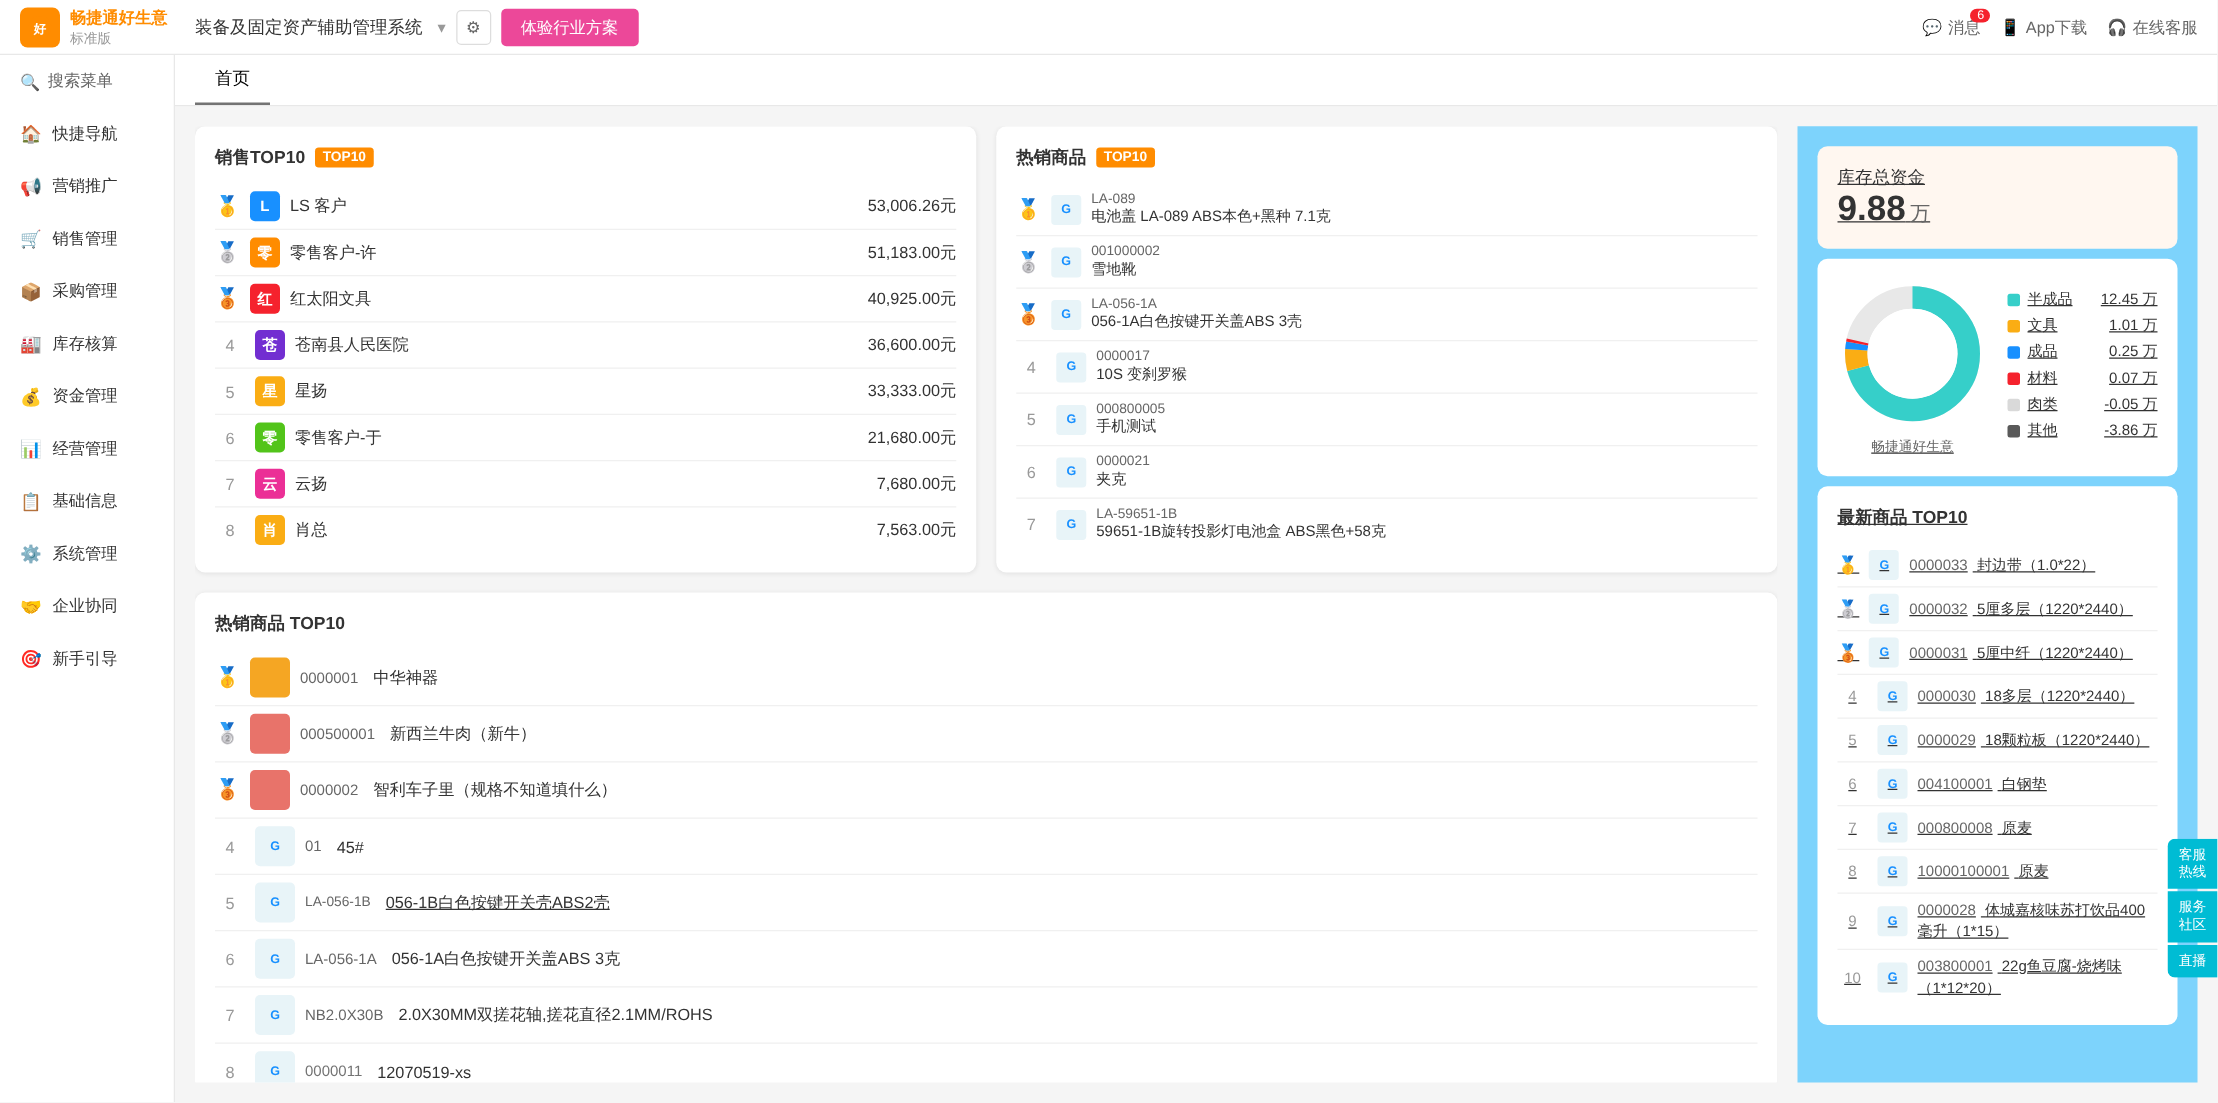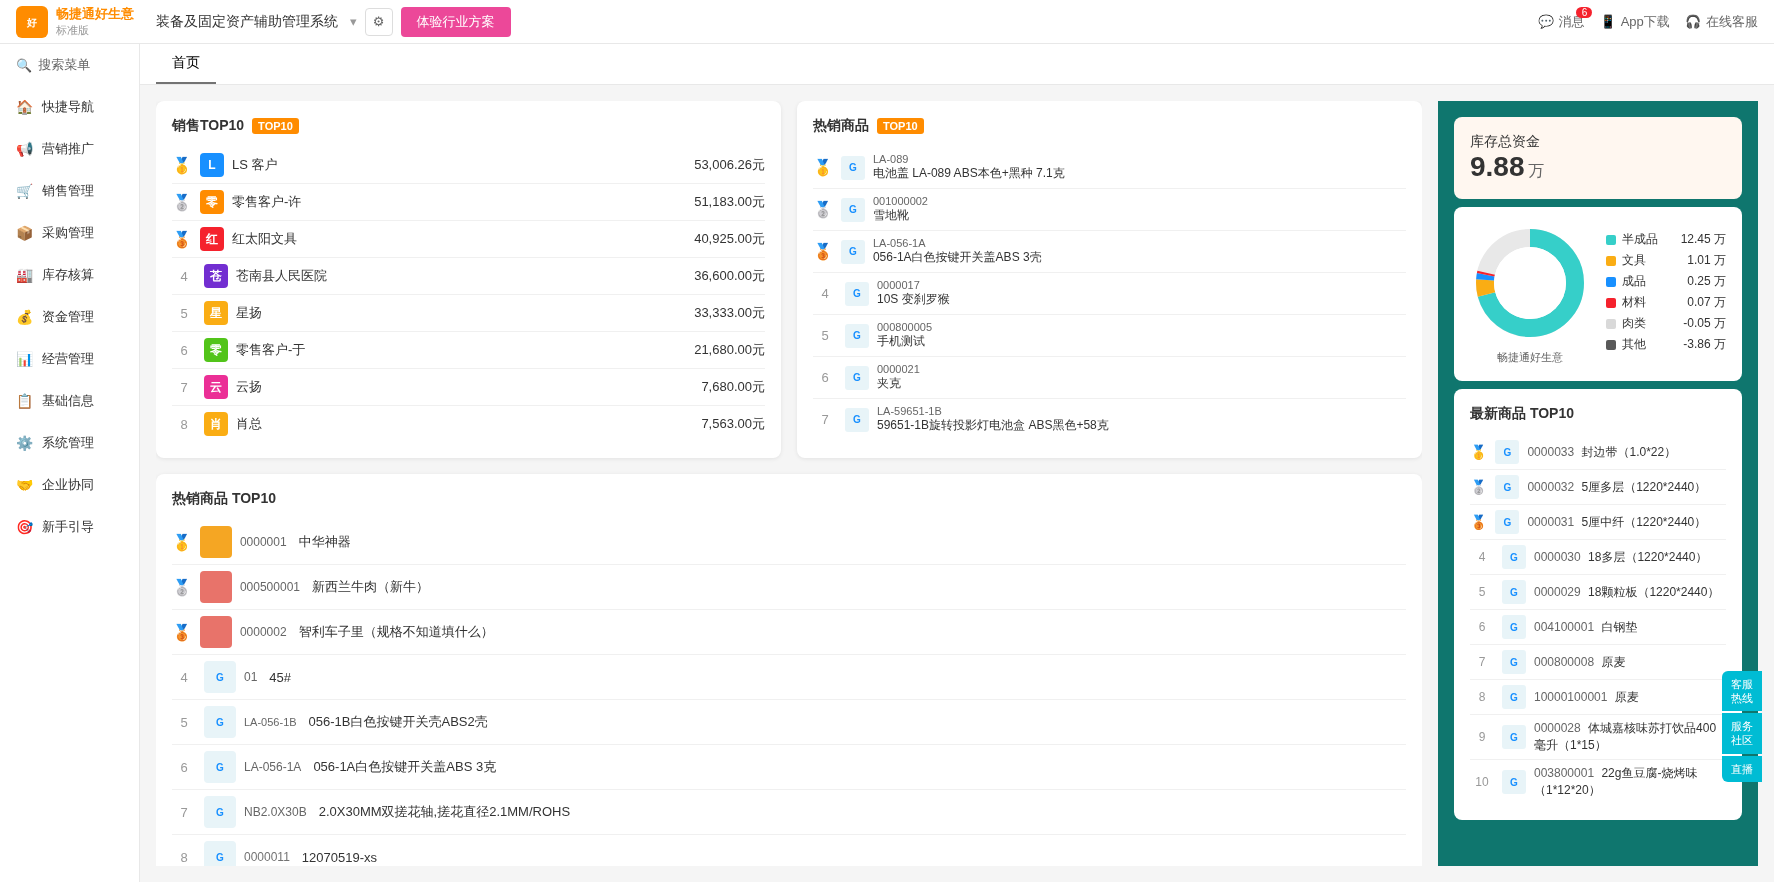--- a/index.html
+++ b/index.html
@@ -41,41 +41,41 @@
     .rank-num { width: 24px; text-align: center; font-size: 13px; color: #999; flex-shrink: 0; }
     .rank-icon { width: 24px; height: 24px; border-radius: 4px; display: flex; align-items: center; justify-content: center; color: white; font-size: 12px; font-weight: bold; flex-shrink: 0; }
     .rank-name { flex: 1; font-size: 13px; color: #333; }
     .rank-amount { font-size: 13px; color: #333; font-weight: 500; text-align: right; }
 
     
     .product-row { display: flex; align-items: center; padding: 6px 0; border-bottom: 1px solid #f0f0f0; gap: 8px; }
     .product-row:last-child { border-bottom: none; }
 
     
-    .right-panel { width: 320px; flex-shrink: 0; overflow-y: auto; background: #0f766e; padding: 0 0 16px 0; }
+    .right-panel { width: 320px; flex-shrink: 0; overflow-y: auto; background: #7dd3fc; padding: 0 0 16px 0; text-decoration: underline; }
     .inventory-card { background: #fff7f0; border-radius: 8px; margin: 16px 16px 8px 16px; padding: 16px; }
     .inventory-title { font-size: 14px; color: #333; display: flex; align-items: center; gap: 6px; }
     .inventory-amount { font-size: 28px; font-weight: bold; color: #333; }
     .inventory-unit { font-size: 16px; color: #666; }
     .chart-card { background: #fff; border-radius: 8px; margin: 0 16px 8px 16px; padding: 16px; }
     .chart-container { display: flex; align-items: center; gap: 16px; }
     .legend { flex: 1; }
     .legend-item { display: flex; align-items: center; gap: 6px; margin-bottom: 4px; font-size: 12px; }
     .legend-dot { width: 10px; height: 10px; border-radius: 2px; flex-shrink: 0; }
     .legend-name { flex: 1; color: #333; }
     .legend-val { color: #333; font-size: 12px; }
     .new-products-card { background: #fff; border-radius: 8px; margin: 0 16px; padding: 16px; }
     .np-row { display: flex; align-items: center; padding: 5px 0; border-bottom: 1px solid #f0f0f0; gap: 8px; }
     .np-row:last-child { border-bottom: none; }
     .np-rank { width: 24px; text-align: center; font-size: 12px; color: #999; flex-shrink: 0; }
     .np-img { width: 24px; height: 24px; background: #e8f4f8; border-radius: 3px; display: flex; align-items: center; justify-content: center; font-size: 10px; color: #1890ff; font-weight: bold; flex-shrink: 0; }
     .np-info { flex: 1; font-size: 12px; color: #333; }
 
     
-    .float-buttons { position: fixed; right: 12px; bottom: 100px; display: flex; flex-direction: column; gap: 2px; z-index: 100; }
+    .float-buttons { position: fixed; right: 0; bottom: 100px; display: flex; flex-direction: column; gap: 2px; z-index: 100; }
     .float-btn { width: 40px; background: #00bcd4; color: white; font-size: 11px; text-align: center; padding: 6px 4px; cursor: pointer; line-height: 1.3; }
     .float-btn:first-child { border-radius: 6px 0 0 0; }
     .float-btn:last-child { border-radius: 0 0 0 6px; }
 
     
     ::-webkit-scrollbar { width: 4px; height: 4px; }
     ::-webkit-scrollbar-track { background: #f0f0f0; }
     ::-webkit-scrollbar-thumb { background: #ccc; border-radius: 2px; }
 
     .content-main { flex: 1; overflow-y: auto; overflow-x: hidden; padding: 16px; display: flex; gap: 16px; }
@@ -337,21 +337,21 @@
                 <div class="product-row">
     <span style="width:24px;text-align:center;color:#999;font-size:13px;">4</span>
     <div style="width:32px;height:32px;background:#e8f4f8;border-radius:4px;display:flex;align-items:center;justify-content:center;font-size:10px;color:#1890ff;font-weight:bold;flex-shrink:0;">G</div>
     <span style="font-size:12px;color:#666;margin-right:4px;">01</span>
     <span style="font-size:13px;color:#333;">45#</span>
   </div>
                 <div class="product-row">
     <span style="width:24px;text-align:center;color:#999;font-size:13px;">5</span>
     <div style="width:32px;height:32px;background:#e8f4f8;border-radius:4px;display:flex;align-items:center;justify-content:center;font-size:10px;color:#1890ff;font-weight:bold;flex-shrink:0;">G</div>
     <span style="font-size:11px;color:#666;margin-right:4px;">LA-056-1B</span>
-    <span style="font-size:13px;color:#333;">056-1B白色按键开关壳ABS2壳</span>
+    <span style="font-size:13px;color:#333;text-decoration:underline;">056-1B白色按键开关壳ABS2壳</span>
   </div>
                 <div class="product-row">
     <span style="width:24px;text-align:center;color:#999;font-size:13px;">6</span>
     <div style="width:32px;height:32px;background:#e8f4f8;border-radius:4px;display:flex;align-items:center;justify-content:center;font-size:10px;color:#1890ff;font-weight:bold;flex-shrink:0;">G</div>
     <span style="font-size:12px;color:#666;margin-right:4px;">LA-056-1A</span>
     <span style="font-size:13px;color:#333;">056-1A白色按键开关盖ABS 3克</span>
   </div>
                 <div class="product-row">
     <span style="width:24px;text-align:center;color:#999;font-size:13px;">7</span>
     <div style="width:32px;height:32px;background:#e8f4f8;border-radius:4px;display:flex;align-items:center;justify-content:center;font-size:10px;color:#1890ff;font-weight:bold;flex-shrink:0;">G</div>

